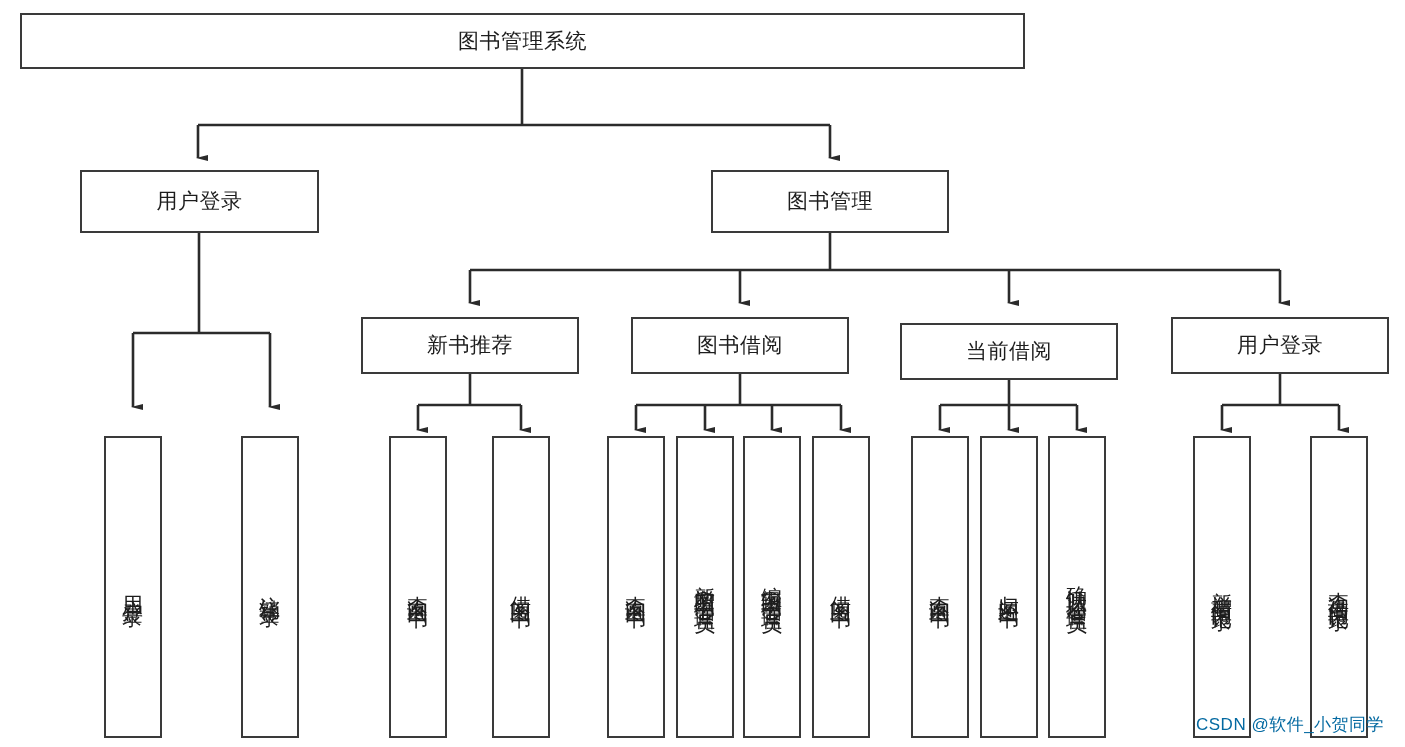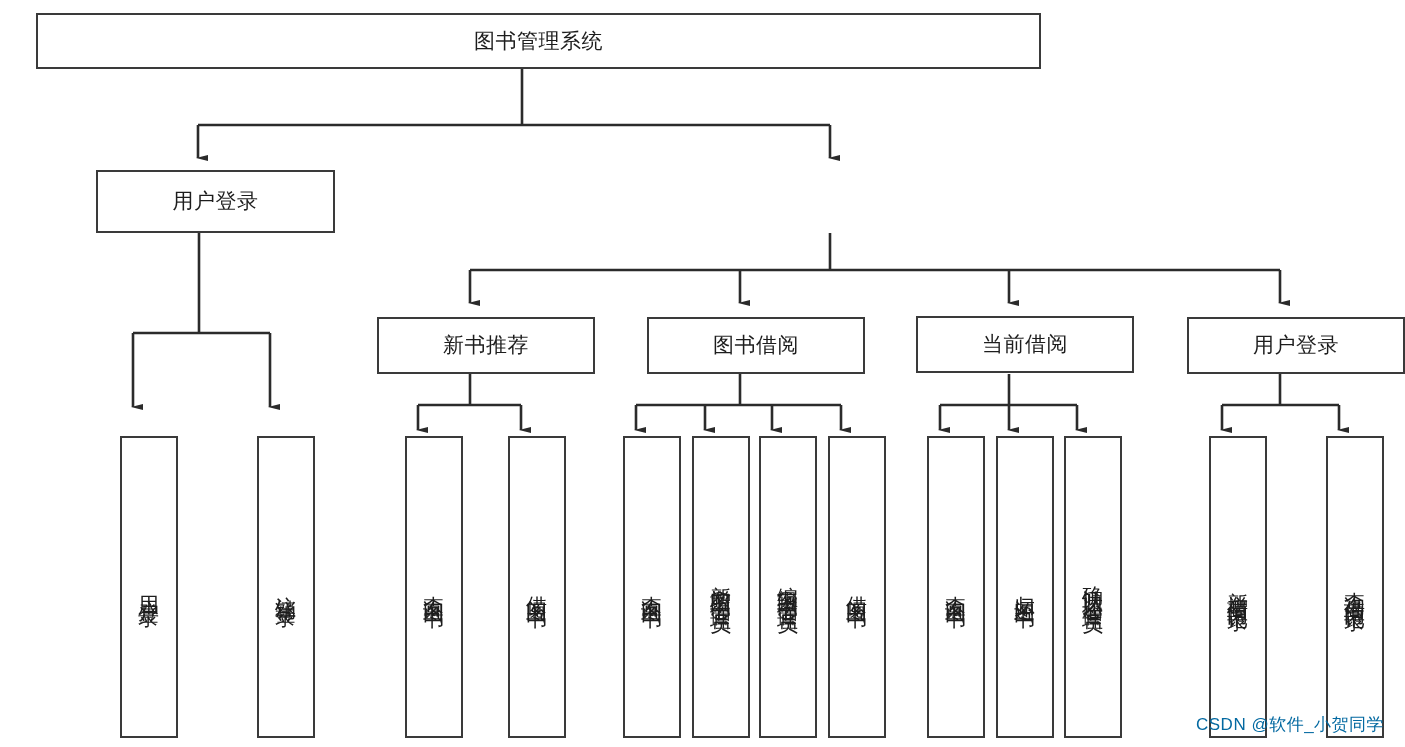--- a/index.html
+++ b/index.html
@@ -27,21 +27,20 @@
   }
   .node {
     position: absolute;
     box-sizing: border-box;
     background: #ffffff;
     border: 2px solid #3a3a3a;
     display: flex;
     align-items: center;
     justify-content: center;
     text-align: right;
-    margin-left: 16px;
   }
   .node-label {
     color: #1d1d1d;
     font-size: 21px;
     line-height: 1.15;
     letter-spacing: 0.5px;
     white-space: nowrap;
   }
   .node.leaf {
     align-items: center;
@@ -122,28 +121,31 @@
     </g>
   </svg>
 
   <div class="node" style="left:20px; top:13px; width:1005px; height:56px;">
     <span class="node-label">图书管理系统</span>
   </div>
 
   <div class="node" style="left:80px; top:170px; width:239px; height:63px;">
     <span class="node-label">用户登录</span>
   </div>
+  <div class="node" style="left:711px; top:170px; width:238px; height:63px;">
+    <span class="node-label">图书管理</span>
+  </div>
 
   <div class="node" style="left:361px; top:317px; width:218px; height:57px;">
     <span class="node-label">新书推荐</span>
   </div>
   <div class="node" style="left:631px; top:317px; width:218px; height:57px;">
     <span class="node-label">图书借阅</span>
   </div>
-  <div class="node" style="left:900px; top:316px; width:218px; height:57px;">
+  <div class="node" style="left:900px; top:323px; width:218px; height:57px;">
     <span class="node-label">当前借阅</span>
   </div>
   <div class="node" style="left:1171px; top:317px; width:218px; height:57px;">
     <span class="node-label">用户登录</span>
   </div>
 
   <div class="node leaf" style="left:104px; top:436px; width:58px; height:302px;">
     <span class="node-label">用户登录</span>
   </div>
   <div class="node leaf" style="left:241px; top:436px; width:58px; height:302px;">

